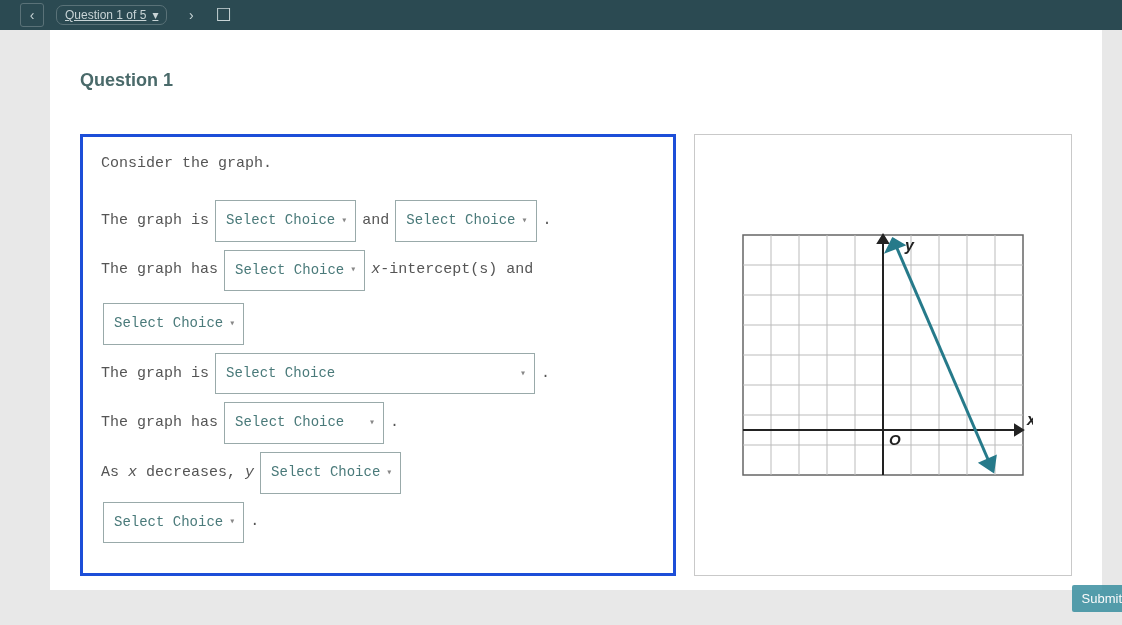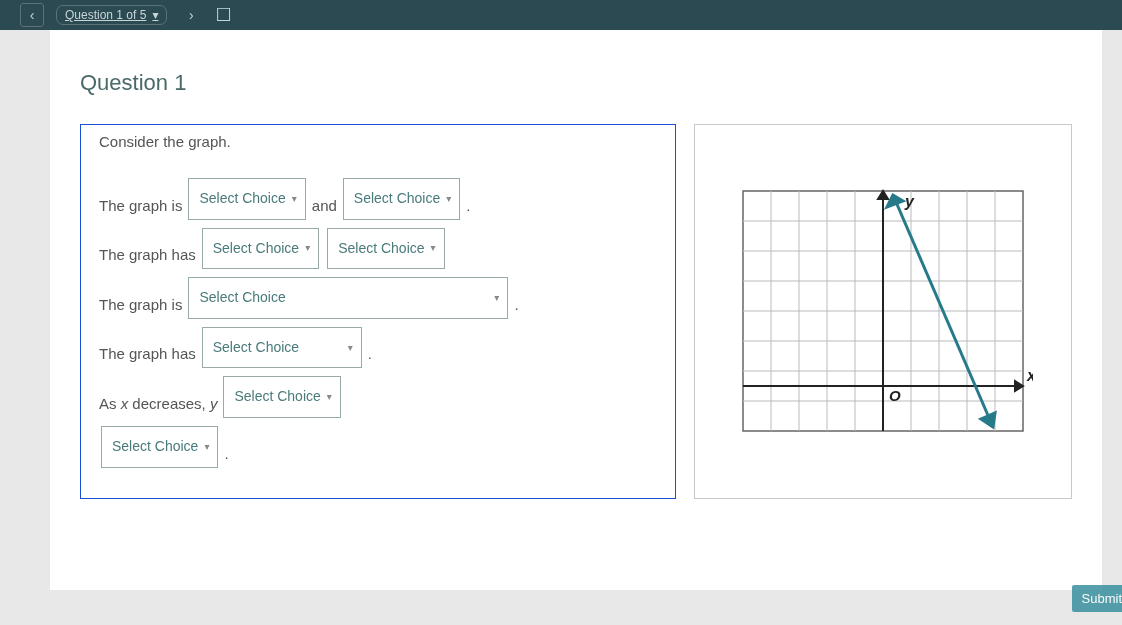--- a/index.html
+++ b/index.html
@@ -40,38 +40,39 @@
   .bookmark { font-size: 18px; cursor: pointer; }
   .page {
     background: #ffffff;
     margin: 0 20px 0 50px;
     min-height: 560px;
     padding: 40px 30px 10px 30px;
     position: relative;
   }
   .qtitle {
     color: #4a6a6a;
-    font-weight: normal;
-    font-size: 22px;
-    margin-bottom: 28px;
+    font-weight: bold;
+    font-size: 18px;
+    margin-bottom: 43px;
   }
   .panels { display: flex; gap: 18px; }
   .panel-left {
-    border: 1px solid #1d4ed8;
-    padding: 8px 18px 26px 18px;
+    border: 3px solid #1d4ed8;
+    padding: 18px 18px 26px 18px;
     width: 600px;
+    font-family: Liberation Mono, monospace;
   }
   .panel-right {
     border: 1px solid #c9c9c9;
     width: 380px;
     display:flex; align-items:center; justify-content:center;
     padding: 10px;
   }
   .prompt { color:#555; font-size:15px; margin-bottom: 24px; }
-  .line { color:#555; font-size:15px; line-height: 2.4; display:flex; flex-wrap:wrap; align-items:flex-end; gap:4px;}
+  .line { color:#555; font-size:15px; line-height: 2.4; display:flex; flex-wrap:wrap; align-items:center; gap:4px;}
   .italic { font-style: italic; }
   .dd {
     display:inline-flex; align-items:center; gap:6px;
     border:1px solid #9aa; color:#4a7a7a;
     padding: 3px 8px 3px 10px;
     background:#fff; font-size:14px;
     cursor:pointer;
     margin: 4px 2px;
   }
   .dd .chev { font-size:10px; color:#888; }
@@ -121,20 +122,21 @@
         </span>
           <span>.</span>
       </div>
 
       <div class="line">
         <span>The graph has</span>
         <span class="dd">
           <span>Select Choice</span>
           <span class="chev">▾</span>
         </span>
+        <span><span class="italic">x</span><span>-intercept(s) and</span></span>
         <span class="dd">
           <span>Select Choice</span>
           <span class="chev">▾</span>
         </span>
       </div>
 
 
       <div class="line">
         <span>The graph is</span>
         <span class="dd ddw">

